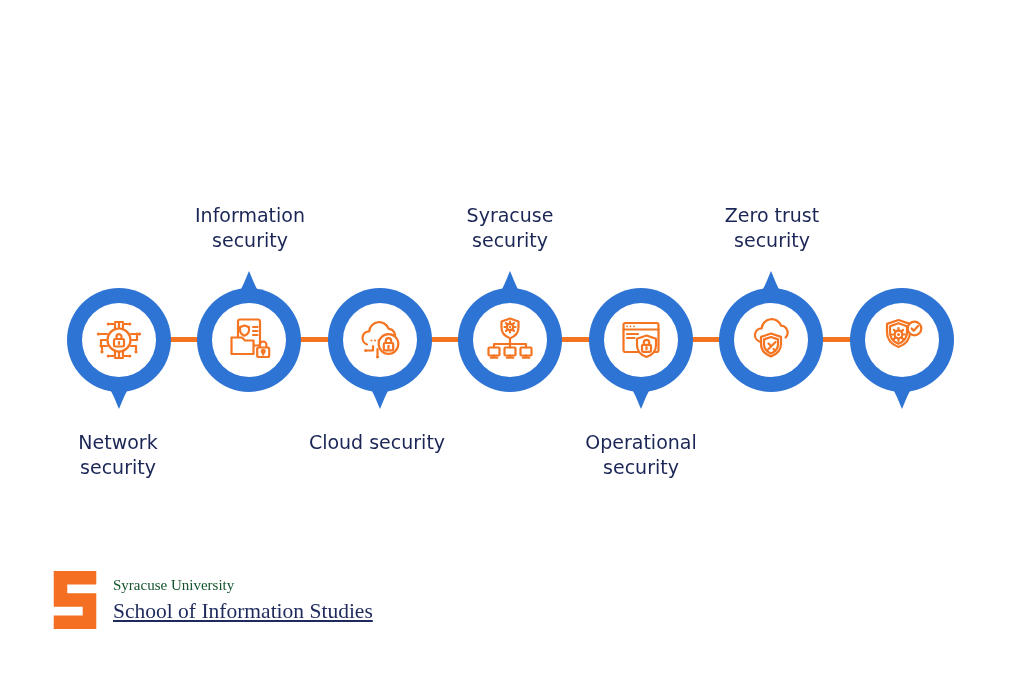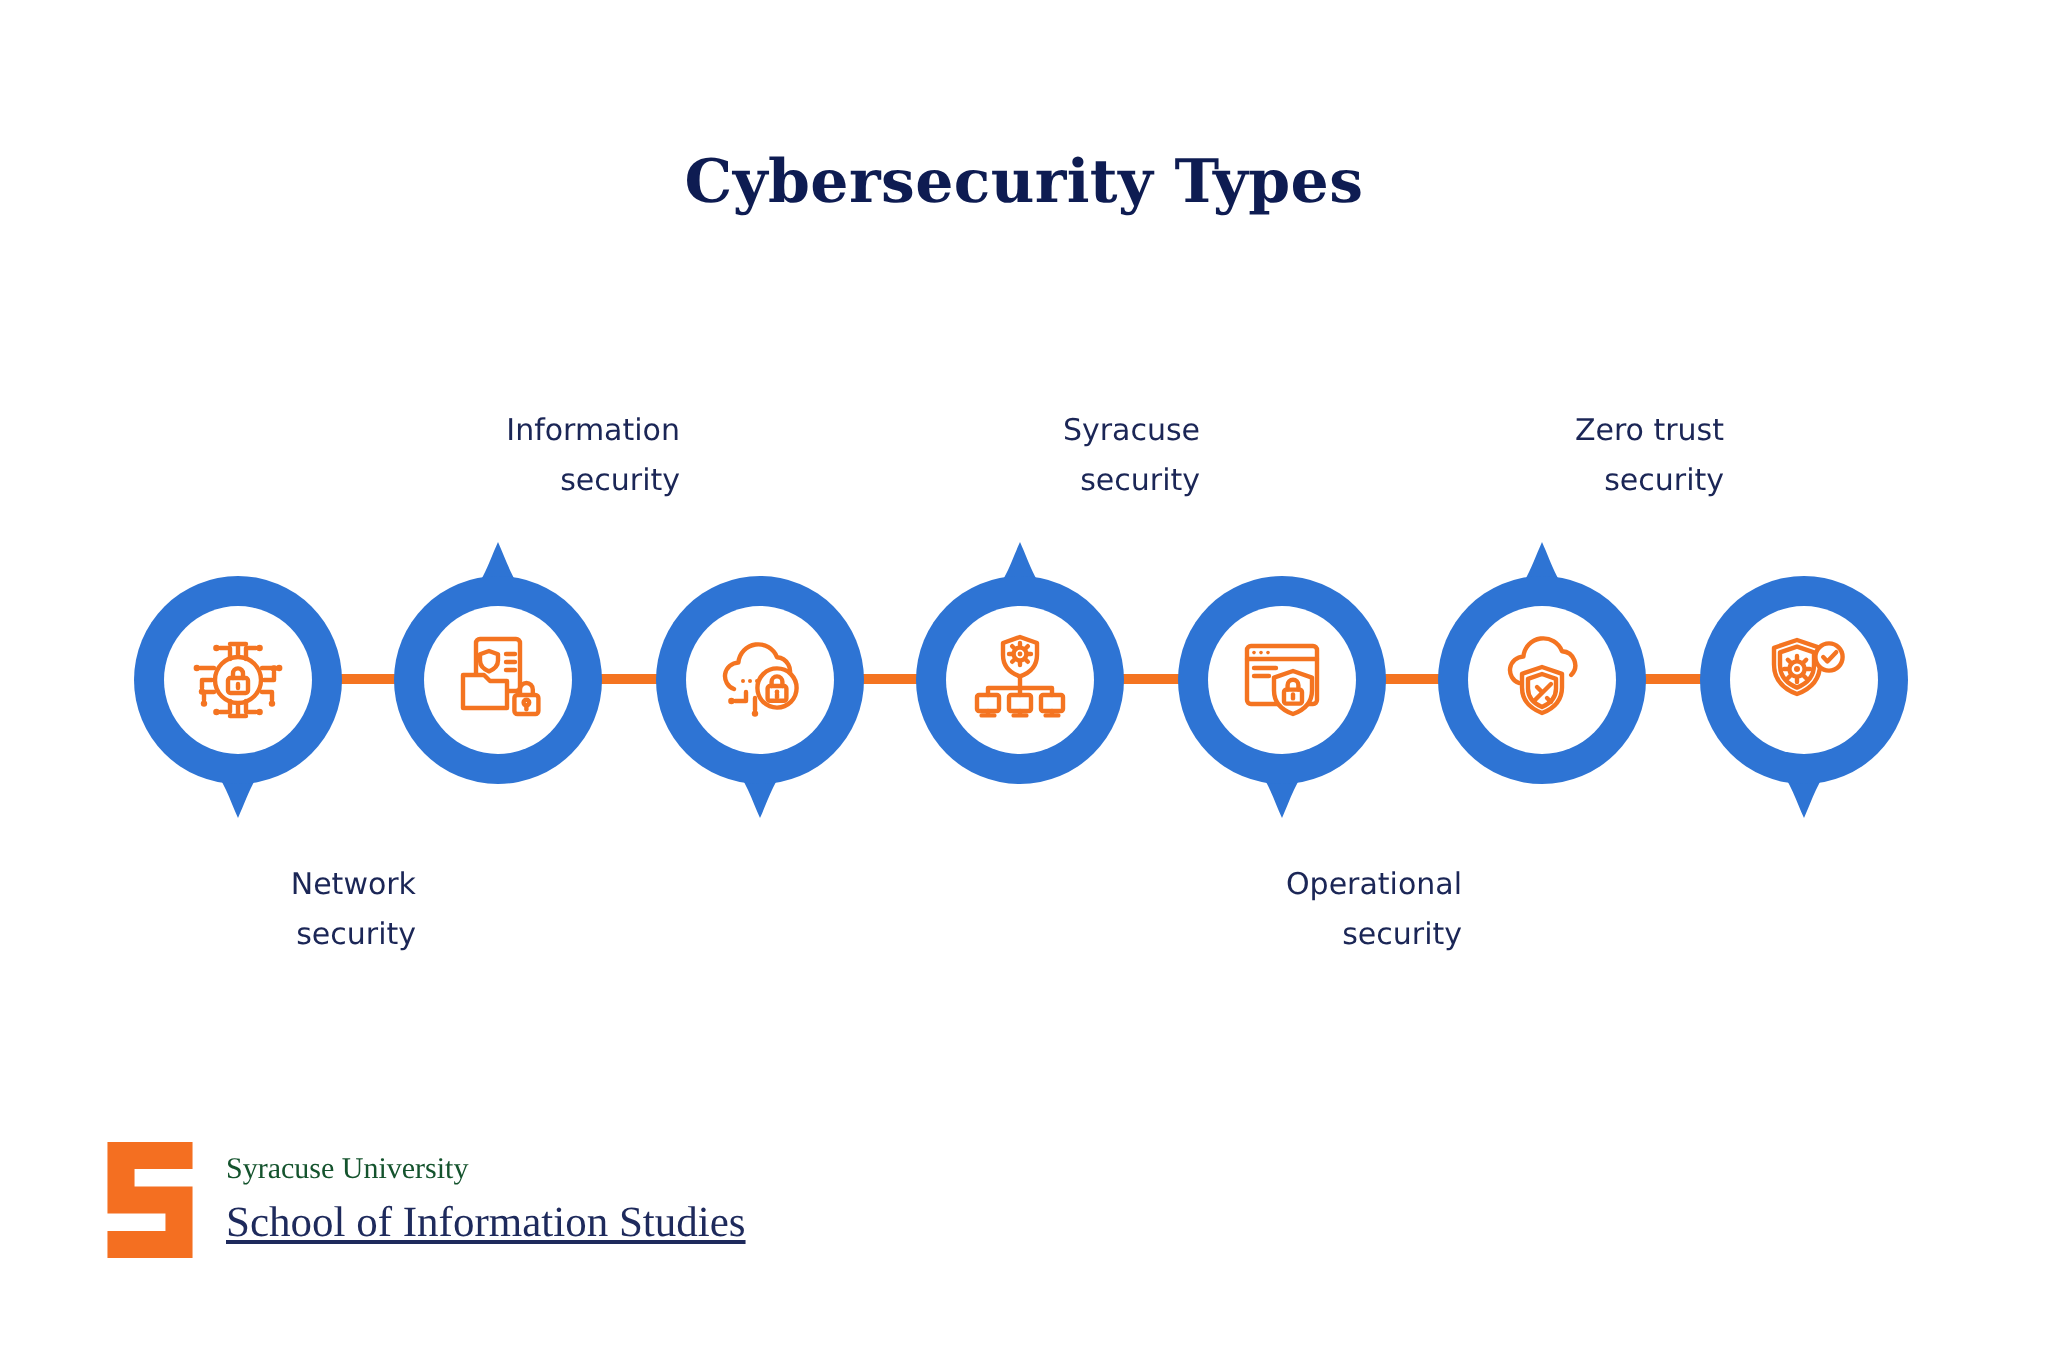--- a/index.html
+++ b/index.html
@@ -12,34 +12,33 @@
              background:#f47421;border-radius:3px;z-index:0;}
   .marker{position:absolute;z-index:1;}
   .marker svg{display:block;}
   .ring{fill:#2e74d4;}
   .tail{fill:#2e74d4;}
   .inner{fill:#ffffff;}
   .icon path,.icon rect,.icon circle,.icon line,.icon polyline{
       stroke:#f47421;stroke-width:2.2;fill:none;stroke-linecap:round;stroke-linejoin:round;}
   .icon .dot{fill:#f47421;stroke:none;}
   .icon .wfill{fill:#ffffff;}
-  .lbl{position:absolute;width:180px;text-align:right;color:#1b2656;
-       font-size:15px;line-height:25px;white-space:pre-line;}
+  .lbl{position:absolute;width:180px;text-align:center;color:#1b2656;
+       font-size:19px;line-height:25px;white-space:pre-line;}
   .footer{position:absolute;left:51px;top:571px;display:flex;align-items:flex-start;}
   .s-block{width:48px;height:58px;margin-right:14px;}
   .footer-text{padding-top:1px;font-family:"Liberation Serif","DejaVu Serif",serif;}
   .org{font-size:15px;line-height:26px;color:#14532d;}
   .school{font-size:21.5px;line-height:26px;color:#1e2a5c;text-decoration:underline;}
 </style>
 </head>
 <body>
 
 <div id="stage">
 
-  <div class="title">Cybersecurity Types</div>
 
   <div class="connector"></div>
 
   <div class="marker" style="left:61px;top:278px;">
     <svg width="116" height="134" viewBox="0 0 116 134">
       <path class="tail" d="M38,98 C50,108 53,120 58,131 C63,120 66,108 78,98 Z"></path>
       <circle class="ring" cx="58" cy="62" r="52"></circle>
       <circle class="inner" cx="58" cy="62" r="37"></circle>
       <g class="icon" transform="translate(32,36)">
         <circle cx="26" cy="26" r="11.5"></circle>
@@ -180,20 +179,21 @@
         <circle class="wfill" cx="38.5" cy="14.5" r="6.8"></circle>
         <path d="M35.6,14.5 l2.1,2.2 l4.4,-4.6"></path>
       </g>
     </svg>
   </div>
 
   <div class="lbl" style="left:28px;top:430px;">Network
 security</div>
   <div class="lbl" style="left:160px;top:203px;">Information
 security</div>
+  <div class="lbl" style="left:287px;top:430px;">Cloud security</div>
   <div class="lbl" style="left:420px;top:203px;">Syracuse
 security</div>
   <div class="lbl" style="left:551px;top:430px;">Operational
 security</div>
   <div class="lbl" style="left:682px;top:203px;">Zero trust
 security</div>
 
   <div class="footer">
     <svg class="s-block" viewBox="0 0 48 60">
       <path d="M46,0 H2 V37 H32 V46 H2 V60 H46 V23 H16 V14 H46 Z" fill="#f46f21"></path>

